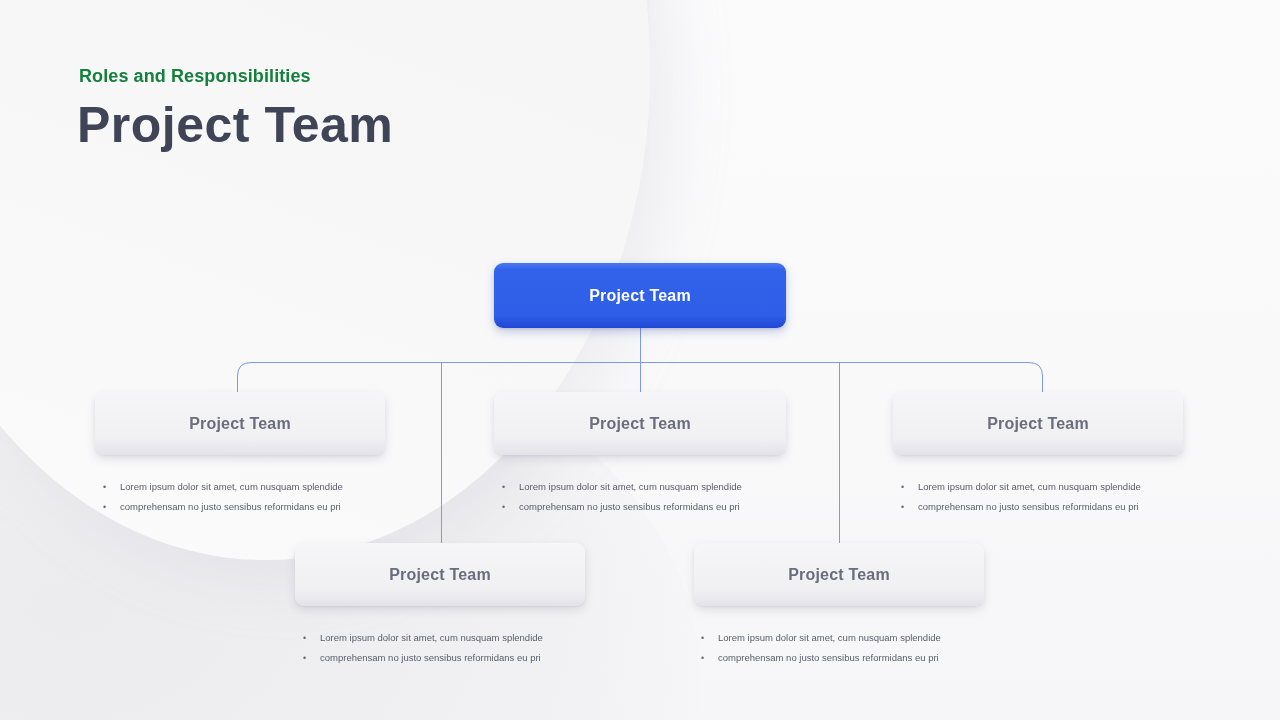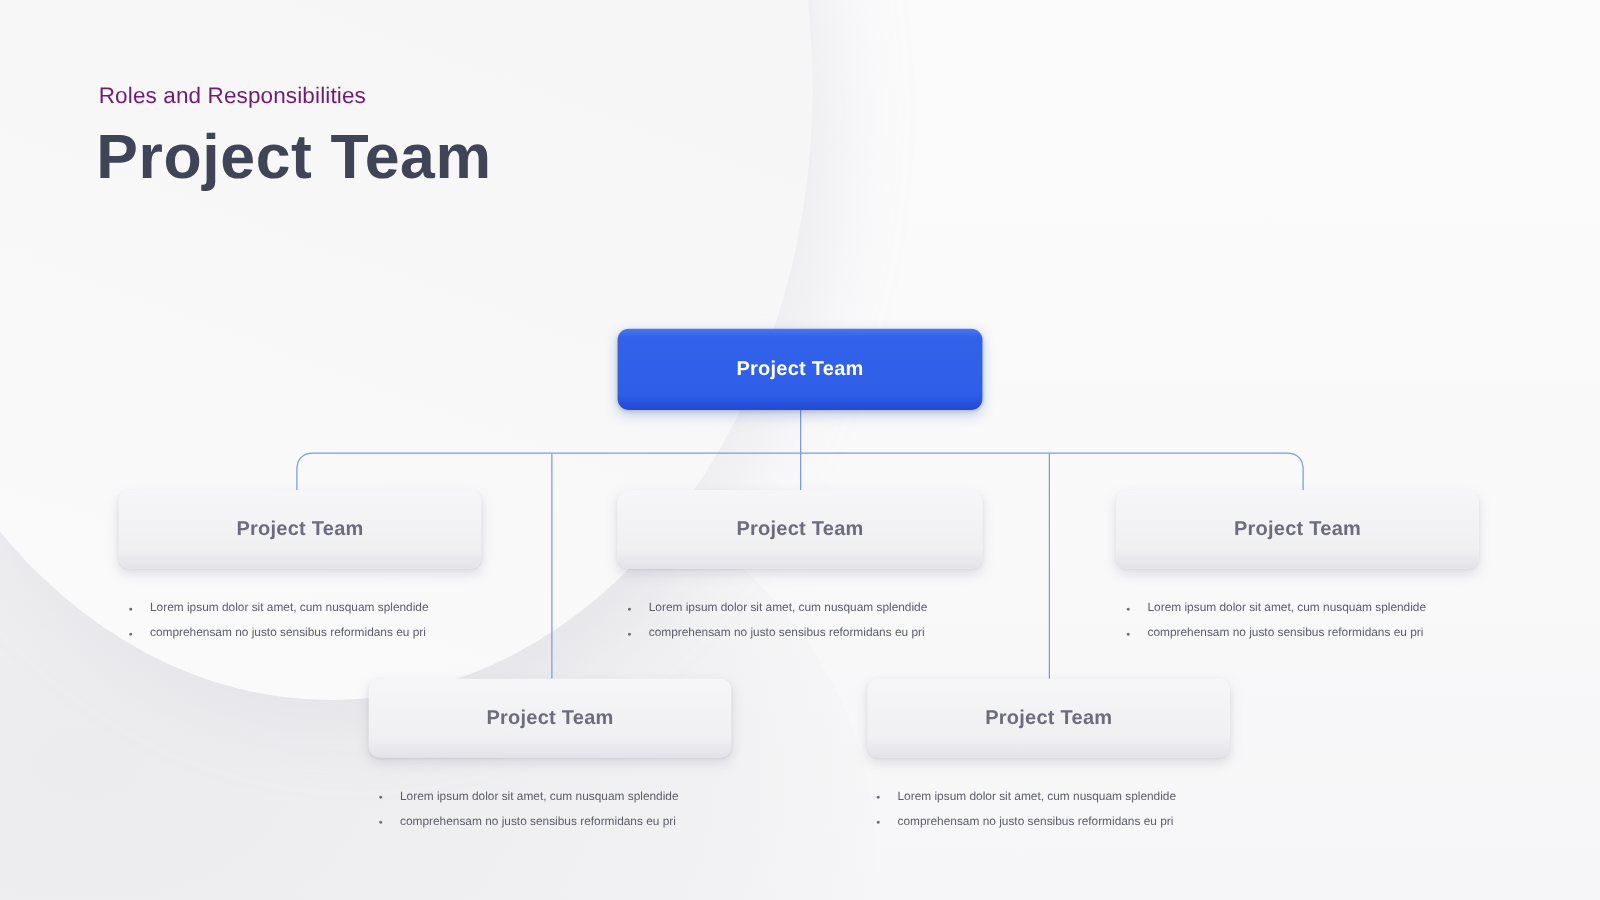--- a/index.html
+++ b/index.html
@@ -52,22 +52,23 @@
       height: 720px;
       background: linear-gradient(180deg, #fbfbfc 0%, #f9f9fa 60%, #f6f6f8 100%);
     }
     .content { position: absolute; inset: 0; z-index: 1; }
 
     .subtitle {
       position: absolute;
       left: 79px;
       top: 66px;
       font-size: 18px;
-      color: #701a75;
+      color: #15803d;
       letter-spacing: 0.1px;
+      font-weight: bold;
     }
     .title {
       position: absolute;
       left: 77px;
       top: 96px;
       font-size: 50px;
       font-weight: bold;
       color: #3f4457;
       letter-spacing: 0.5px;
     }

